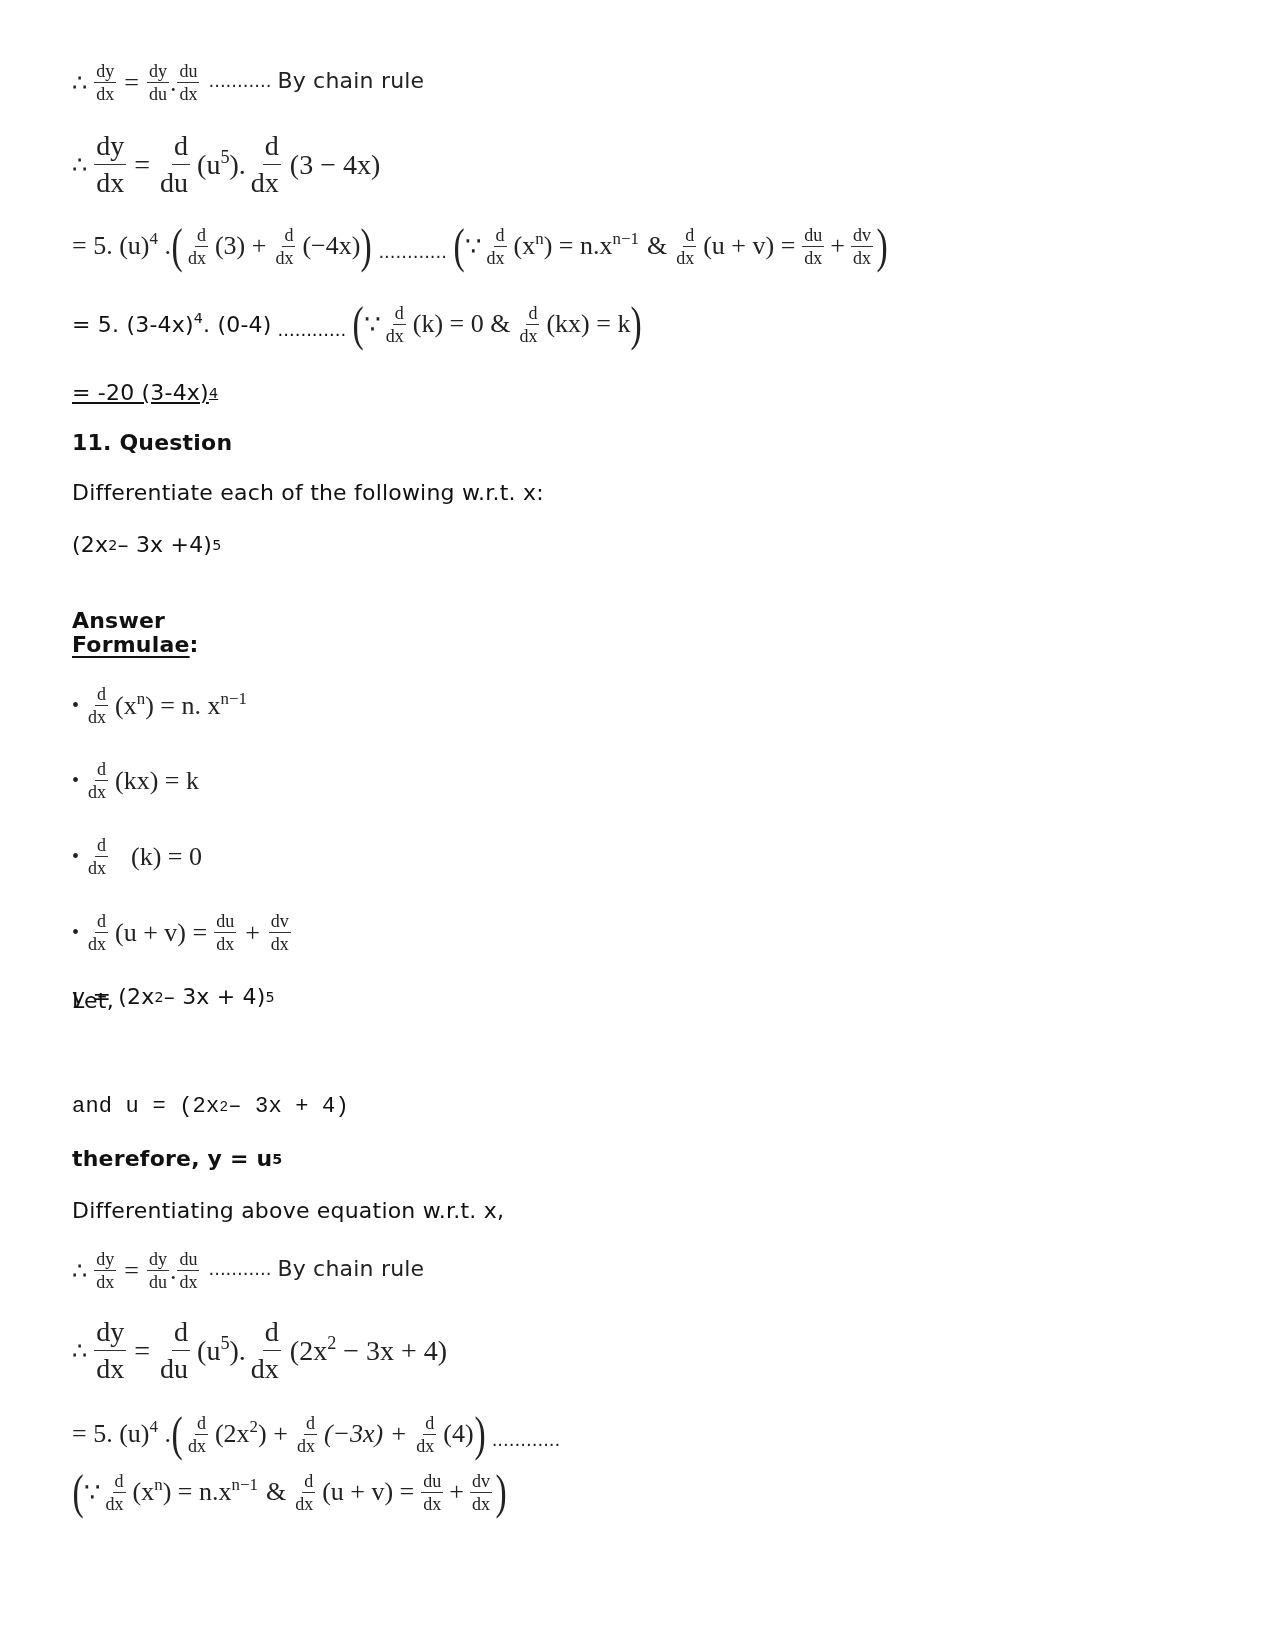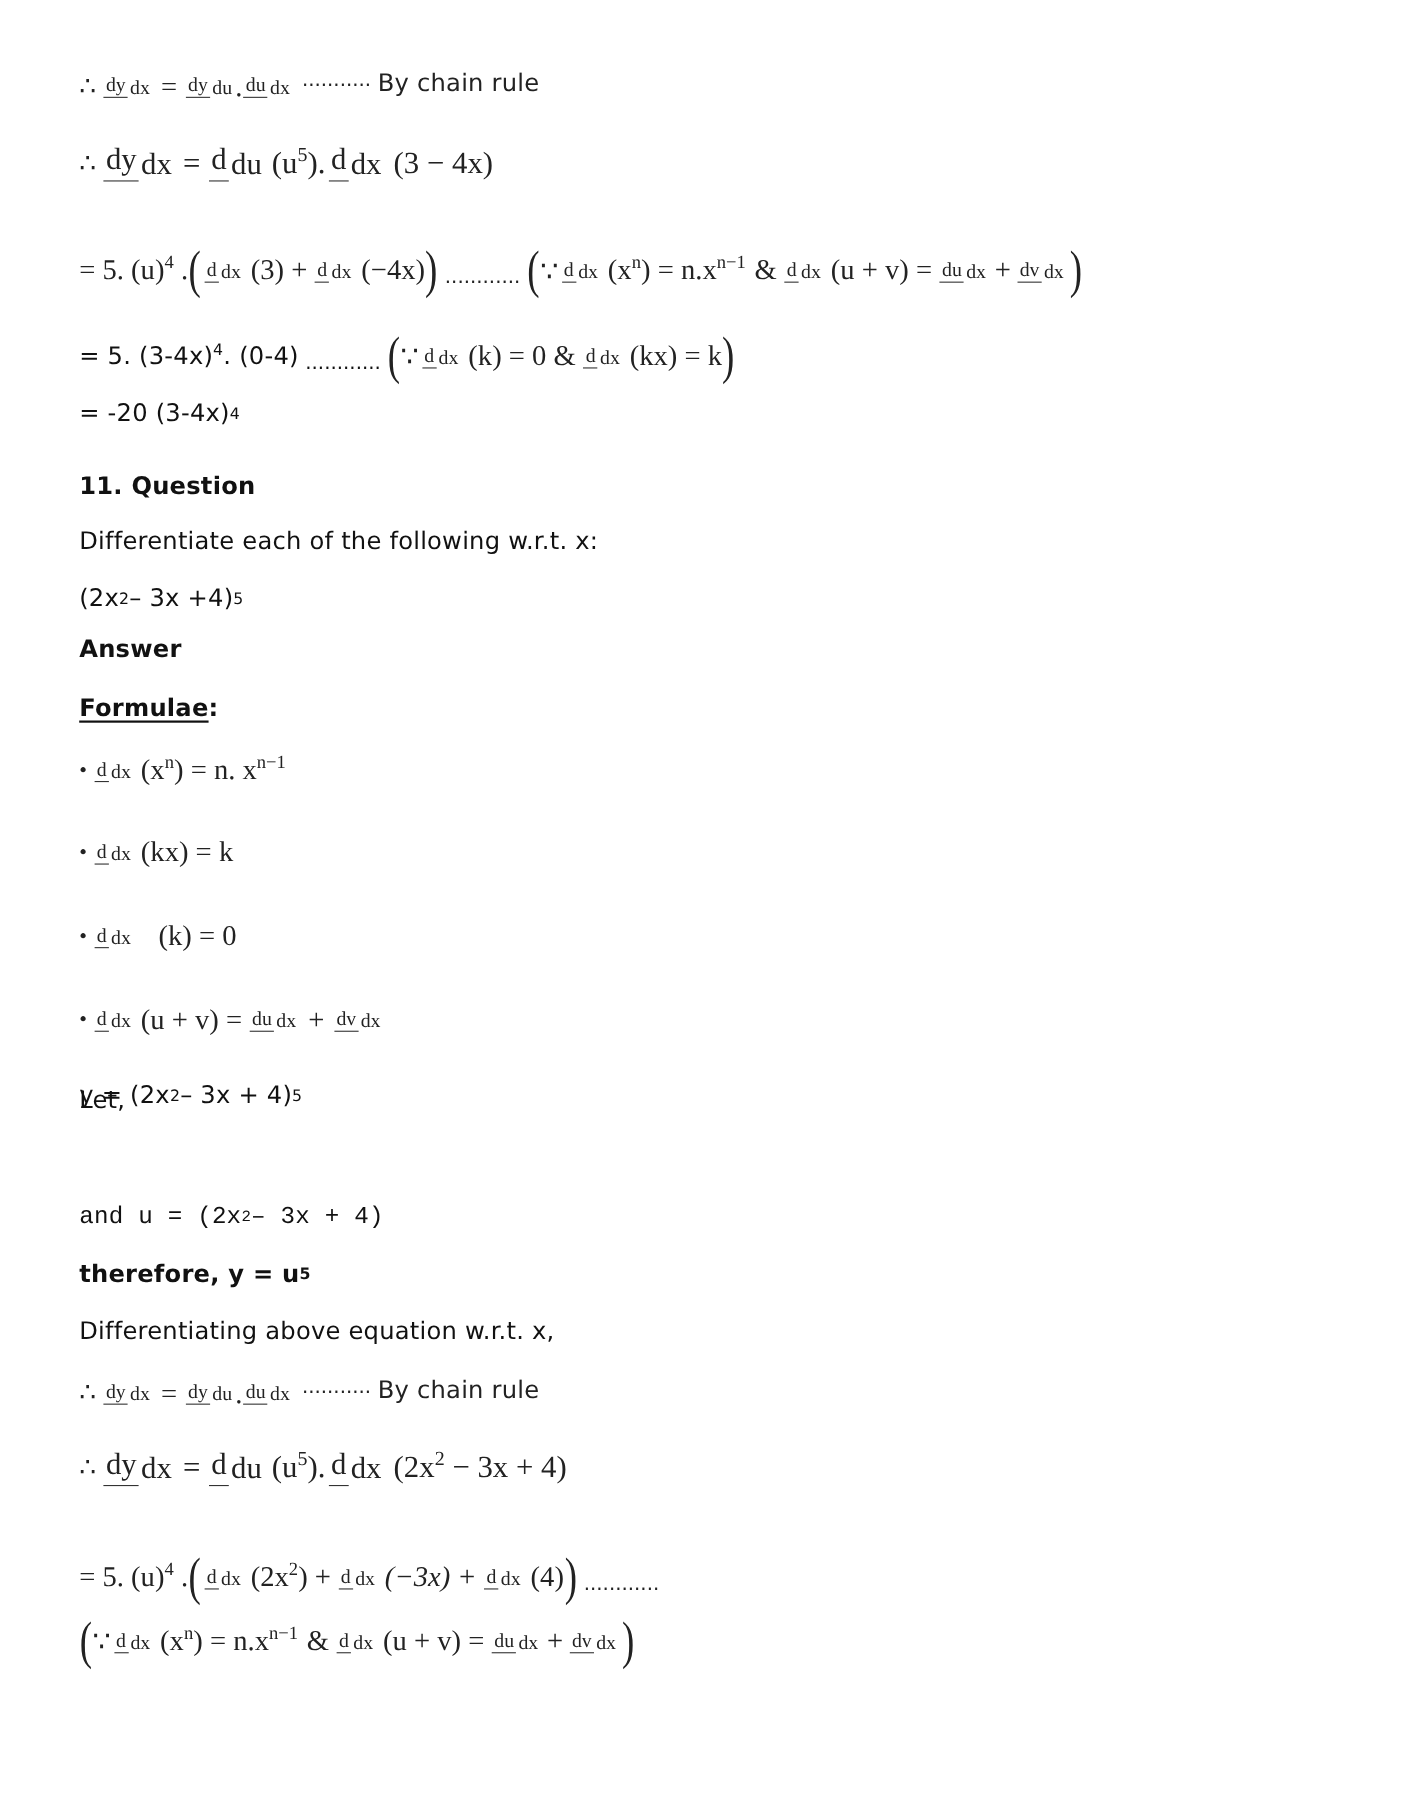--- a/index.html
+++ b/index.html
@@ -5,21 +5,21 @@
   html, body { margin: 0; padding: 0; background: #ffffff; }
   body { width: 1275px; height: 1651px; position: relative; overflow: hidden;
          font-family: "DejaVu Sans", sans-serif; color: #111; }
   .line { position: absolute; left: 72px; white-space: nowrap; display: flex; align-items: center; }
   .txt { font-family: "DejaVu Sans", sans-serif; font-size: 22px; letter-spacing: 0.2px; }
   .bold { font-weight: bold; }
   .ul { text-decoration: underline; text-underline-offset: 4px; }
   .m { font-family: "Liberation Serif", "DejaVu Serif", serif; color: #222; }
   .m26 { font-size: 28px; }
   .m22 { font-size: 26px; }
-  .frac { display: inline-flex; flex-direction: row; align-items: flex-start; vertical-align: middle; margin: 0 3px; line-height: 1; }
+  .frac { display: inline-flex; flex-direction: column; align-items: flex-end; vertical-align: middle; margin: 0 3px; line-height: 1; }
   .frac .n { padding: 0 2px 2px; border-bottom: 1.5px solid #333; }
   .frac .d { padding: 2px 2px 0; }
   .frac.sm { font-size: 18px; }
   .frac.lg { font-size: 28px; }
   .frac.lg .n { padding-bottom: 4px; }
   .frac.lg .d { padding-top: 4px; }
   sup { font-size: 65%; vertical-align: 0.6em; line-height: 0; }
   .big-paren { font-size: 48px; font-weight: 300; line-height: 1; transform: scaleX(0.7); display: inline-block; margin: 0 -2px; }
   .dots { font-size: 18px; letter-spacing: 0px; margin: 0 6px; align-self: flex-end; padding-bottom: 8px; }
   .sym { margin: 0 5px; }
@@ -121,35 +121,35 @@
     <span style="margin:0 4px;">(k) = 0 &amp;</span>
     <span class="frac sm">
         <span class="n">d</span>
         <span class="d">dx</span>
       </span>
     <span style="margin-left:4px;">(kx) = k</span>
     <span class="big-paren">)</span>
   </span>
 </div>
 
-<div class="line txt" style="top:364px;">
+<div class="line txt" style="top:380px;text-decoration:underline;">
   <span>= -20 (3-4x)</span>
     <sup>4</sup>
 </div>
 
 <div class="line txt bold" style="top:430px;">11. Question</div>
 <div class="line txt" style="top:480px;">Differentiate each of the following w.r.t. x:</div>
 <div class="line txt" style="top:532px;">
   <span>(2x</span>
     <sup>2</sup>
     <span> – 3x +4)</span>
     <sup>5</sup>
 </div>
 
-<div class="line txt bold" style="top:578px;">Answer</div>
+<div class="line txt bold" style="top:608px;">Answer</div>
 <div class="line txt bold" style="top:632px;">
   <span class="ul">Formulae</span>
     <span> :</span>
 </div>
 
 <div class="line m m22" style="top:685px;">
   <span class="bullet">•</span>
   <span class="frac sm">
       <span class="n">d</span>
       <span class="d">dx</span>

